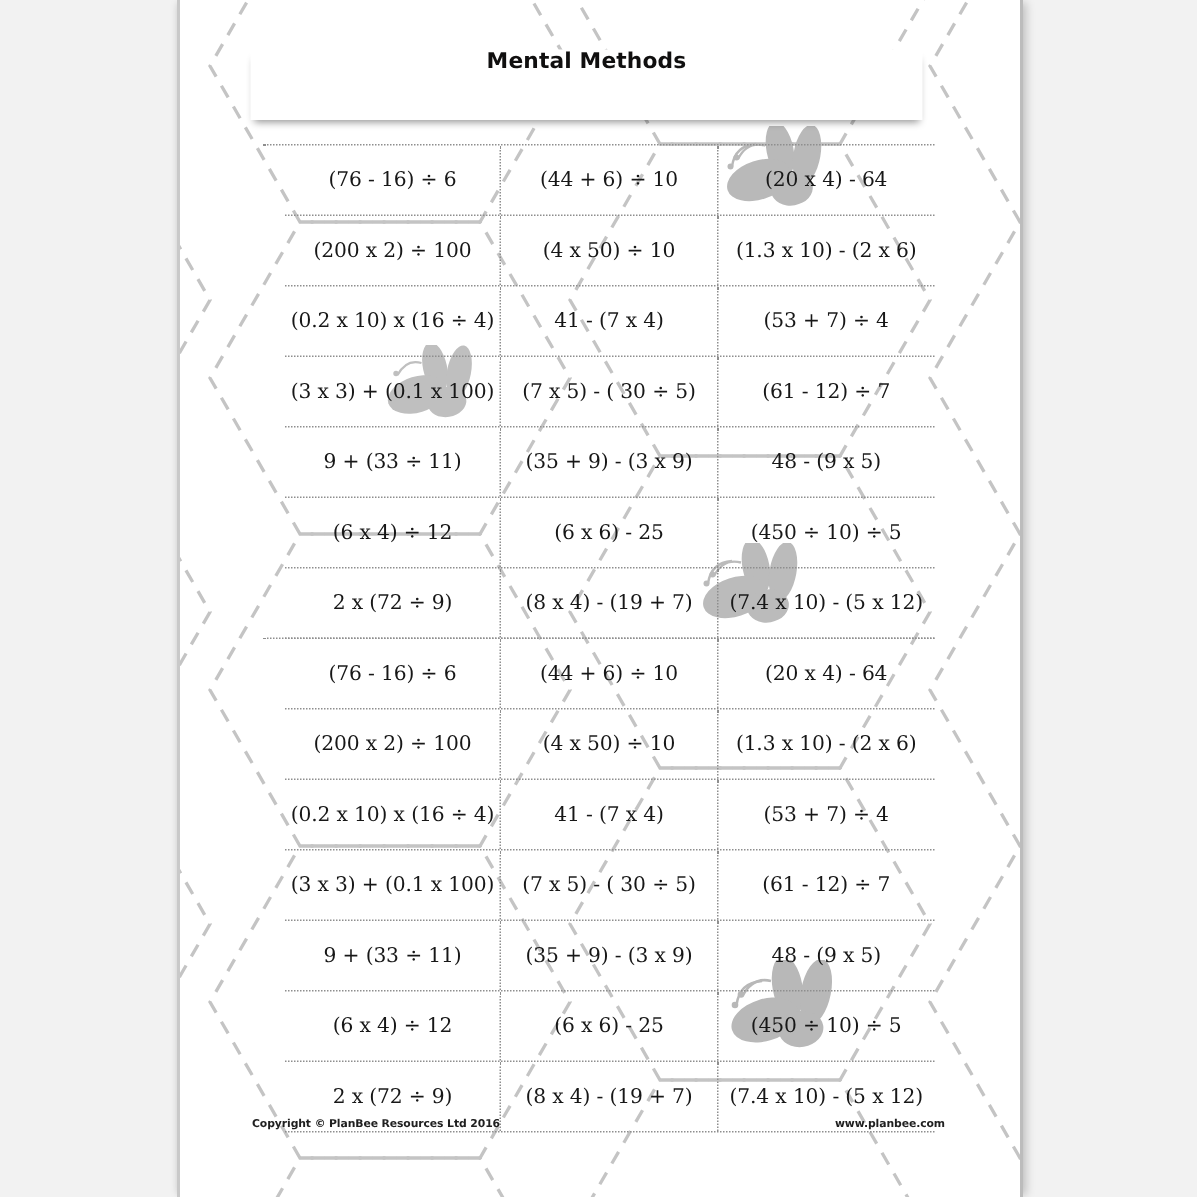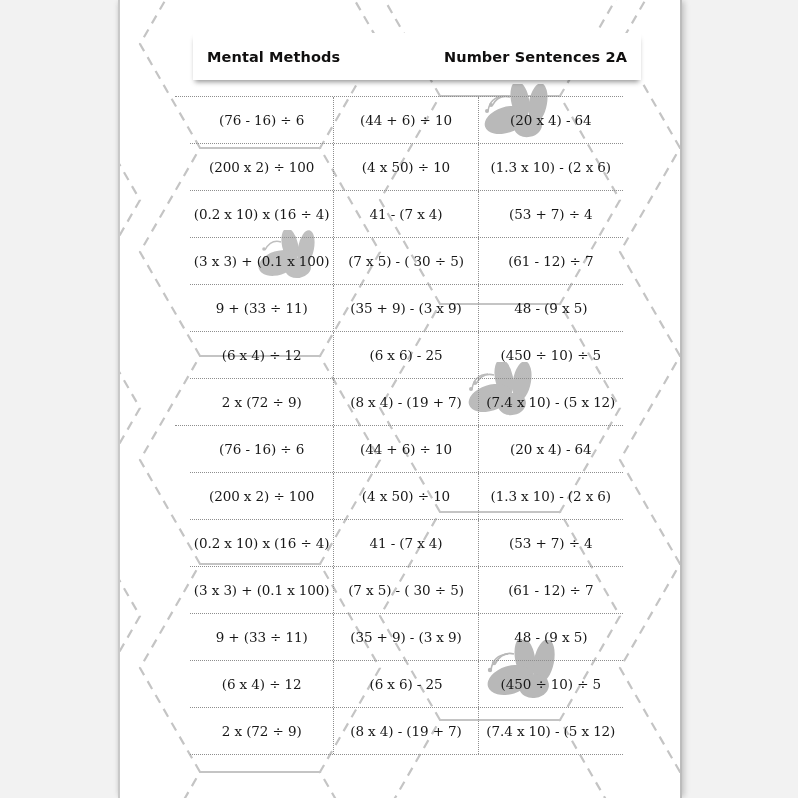--- a/index.html
+++ b/index.html
@@ -58,32 +58,33 @@
   .content {
     position: absolute;
     left: 0; top: 0;
     width: 560px; height: 798px;
     z-index: 3;
   }
 
   
   .header {
     position: absolute;
-    left: 73px;
+    left: 47px;
     top: 33px;
     width: 448px;
     height: 47px;
     background: #ffffff;
     box-shadow: 0 4px 5px -2px rgba(0,0,0,0.42);
     display: flex;
     align-items: center;
     justify-content: space-between;
     padding: 0 14px;
     box-sizing: border-box;
     z-index: 4;
+    flex-direction: column;
   }
   .header-title {
     font-family: "DejaVu Sans", sans-serif;
     font-size: 14.5px;
     font-weight: bold;
     color: #100f0f;
     letter-spacing: 0.1px;
     white-space: nowrap;
   }
 
@@ -242,21 +243,20 @@
         <path d="M13 30 q2 -15 17 -16"></path>
       </g>
       <circle cx="16" cy="23" r="2.2" fill="#b8b8b8"></circle>
       <circle cx="12" cy="30" r="2.2" fill="#b8b8b8"></circle>
     </svg>
 
     <div class="content">
 
       <div class="header">
         <span class="header-title">Mental Methods</span>
-        <span class="header-title">Number Sentences 2A</span>
       </div>
 
       <div class="table-block" id="block-1">
           <div class="trow">
             <div class="tcell">(76 - 16) ÷ 6</div>
             <div class="tcell">(44 + 6) ÷ 10</div>
             <div class="tcell">(20 x 4) - 64</div>
           </div>
           <div class="trow">
             <div class="tcell">(200 x 2) ÷ 100</div>
@@ -321,16 +321,20 @@
             <div class="tcell">(6 x 6) - 25</div>
             <div class="tcell">(450 ÷ 10) ÷ 5</div>
           </div>
           <div class="trow">
             <div class="tcell">2 x (72 ÷ 9)</div>
             <div class="tcell">(8 x 4) - (19 + 7)</div>
             <div class="tcell">(7.4 x 10) - (5 x 12)</div>
           </div>
         </div>
 
+      <div class="footer">
+        <span class="footer-text">Copyright © PlanBee Resources Ltd 2016</span>
+        <span class="footer-text">www.planbee.com</span>
+      </div>
 
     </div>
   </div>
 </div>
 
 </body></html>

